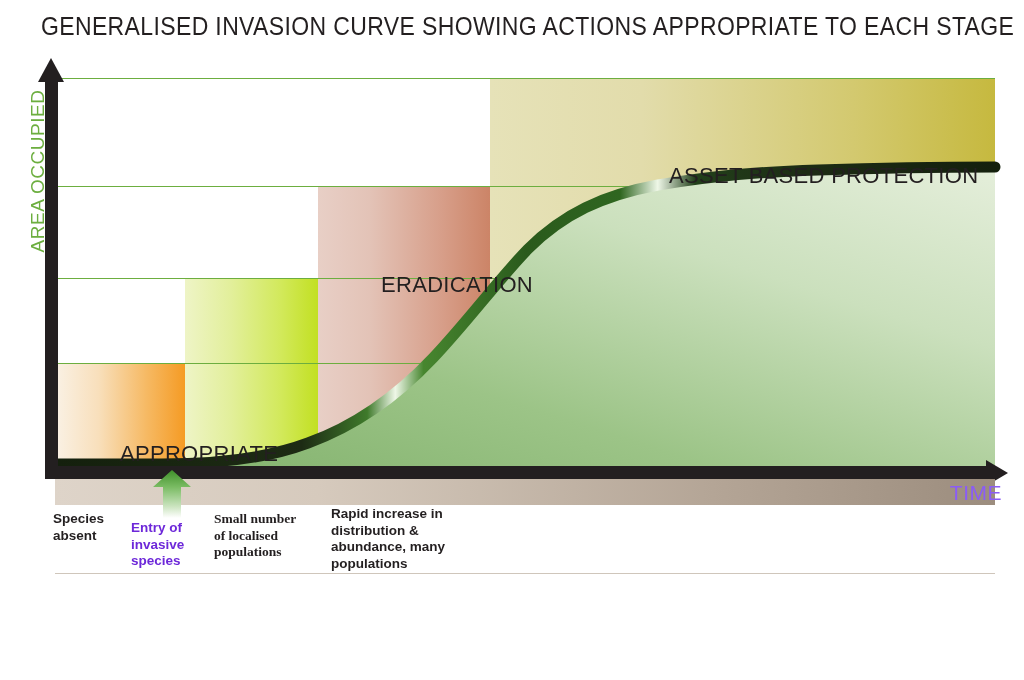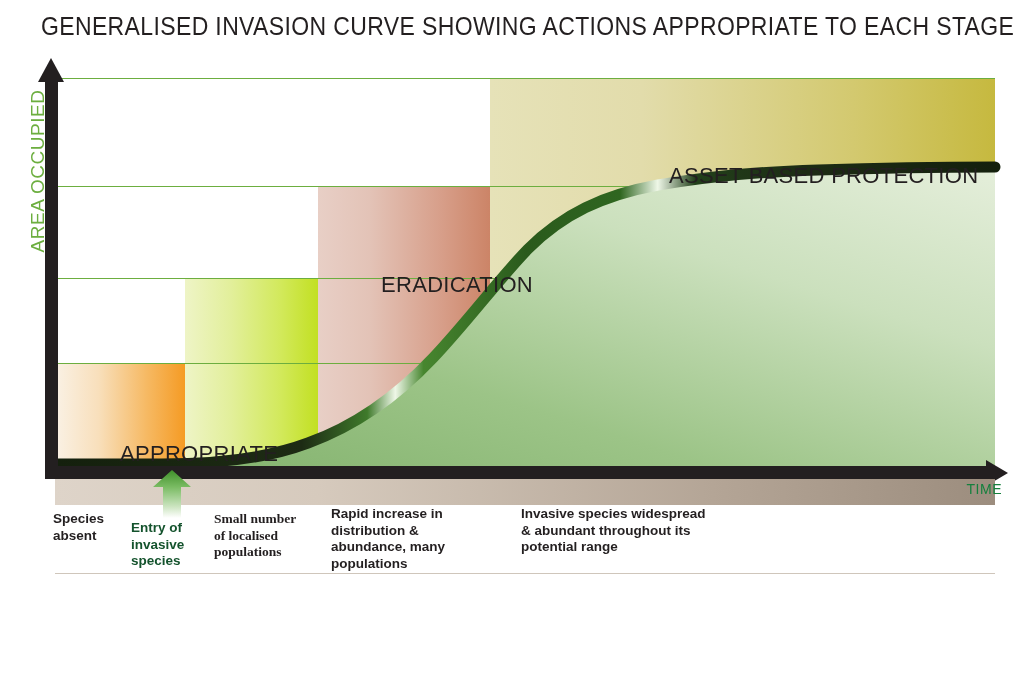--- a/index.html
+++ b/index.html
@@ -182,23 +182,23 @@
     left: 55px;
     top: 479px;
     width: 940px;
     height: 26px;
     background: linear-gradient(90deg, #ded4c9 0%, #d6cabd 28%, #b4a596 70%, #9c8d7e 100%);
   }
   .time-label {
     position: absolute;
     right: 22px;
     top: 481px;
-    font-size: 14px;
+    font-size: 21px;
     letter-spacing: 0.5px;
-    color: #15803d;
+    color: #8b5cf6;
   }
 
   
   .entry-arrow {
     position: absolute;
     left: 153px;
     top: 470px;
     width: 38px;
     height: 48px;
   }
@@ -212,21 +212,21 @@
     height: 90px;
   }
   .caption {
     position: absolute;
     font-size: 13.5px;
     font-weight: bold;
     line-height: 16.5px;
     color: #231f20;
     white-space: pre-line;
   }
-  .caption.green { color: #14532d; }
+  .caption.green { color: #6d28d9; }
   .cap-1 { left: 53px;  top: 8px;  width: 95px; }
   .cap-2 { left: 131px; top: 17px; width: 78px; }
   .cap-3 { left: 214px; top: 8px;  width: 130px; font-family: Liberation Serif, serif; }
   .cap-4 { left: 331px; top: 3px;  width: 168px; }
   .cap-5 { left: 521px; top: 3px;  width: 220px; }
 
   .bottom-rule {
     position: absolute;
     left: 55px;
     top: 573px;
@@ -333,19 +333,16 @@
     <div class="caption cap-2 green">Entry of
 invasive
 species</div>
     <div class="caption cap-3">Small number
 of localised
 populations</div>
     <div class="caption cap-4">Rapid increase in
 distribution &amp;
 abundance, many
 populations</div>
-    <div class="caption cap-5">Invasive species widespread
-&amp; abundant throughout its
-potential range</div>
   </div>
 
   <div class="bottom-rule"></div>
 </div>
 
 </body></html>

